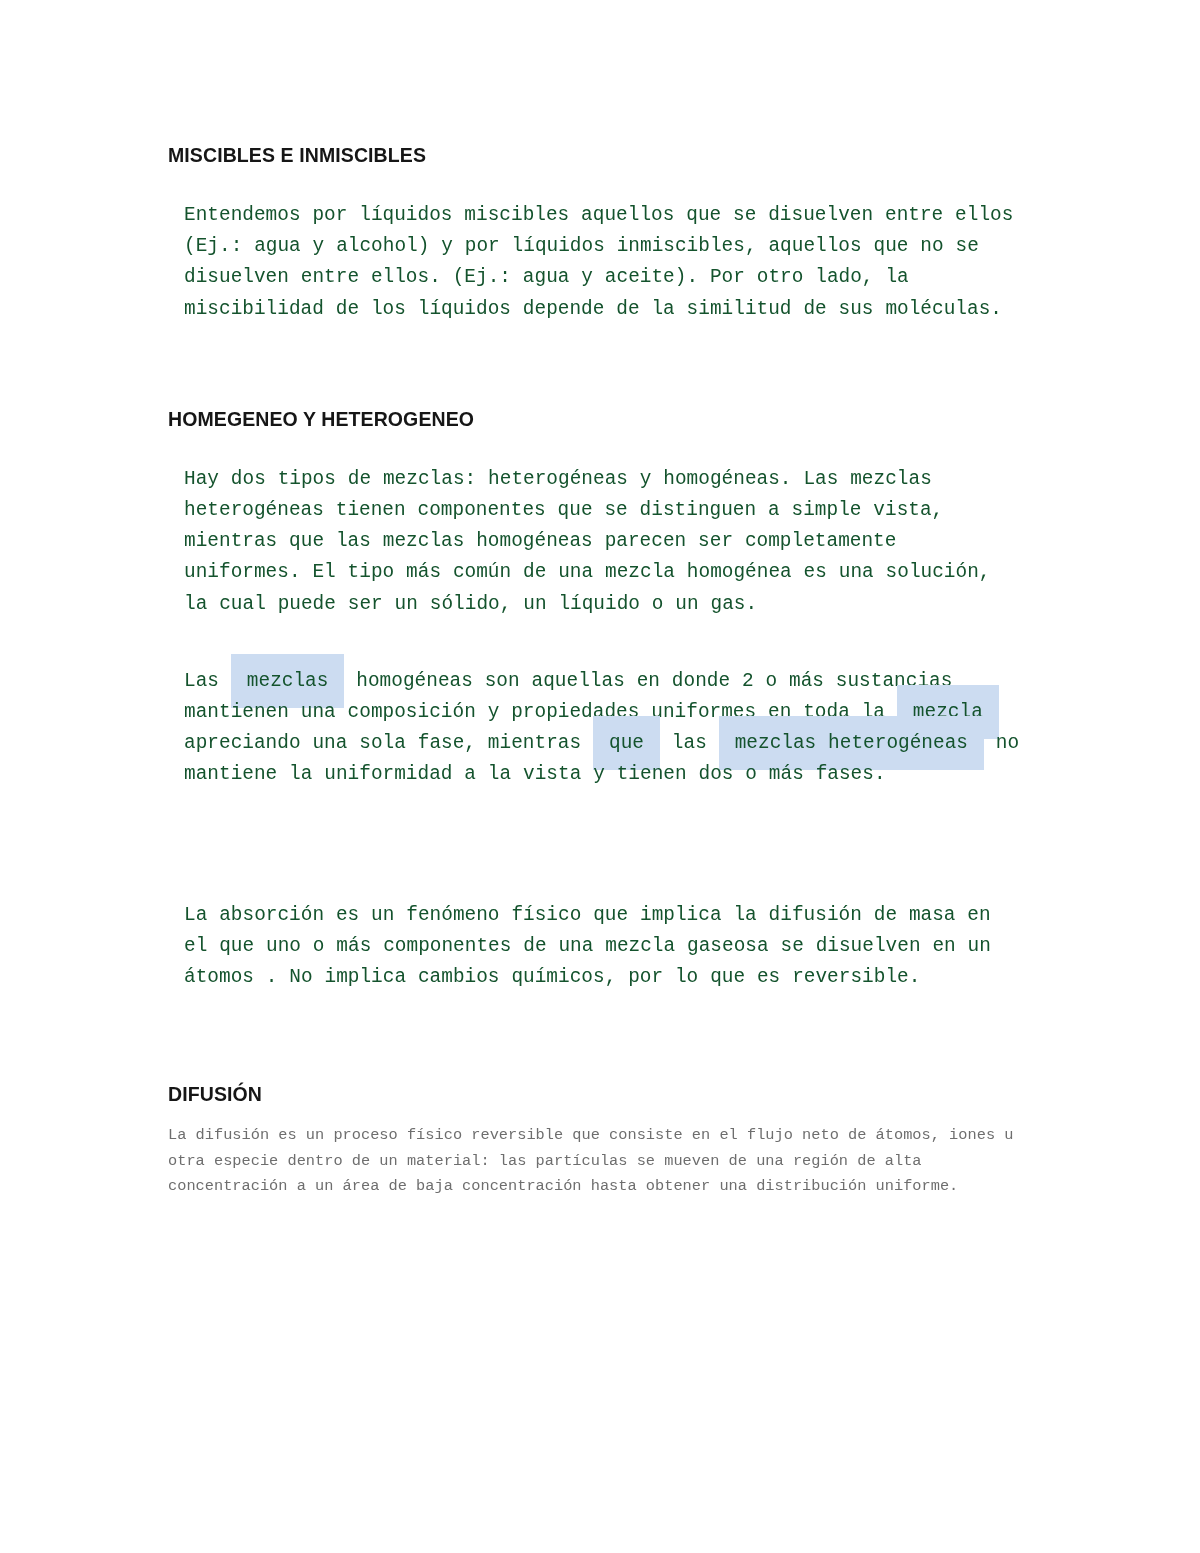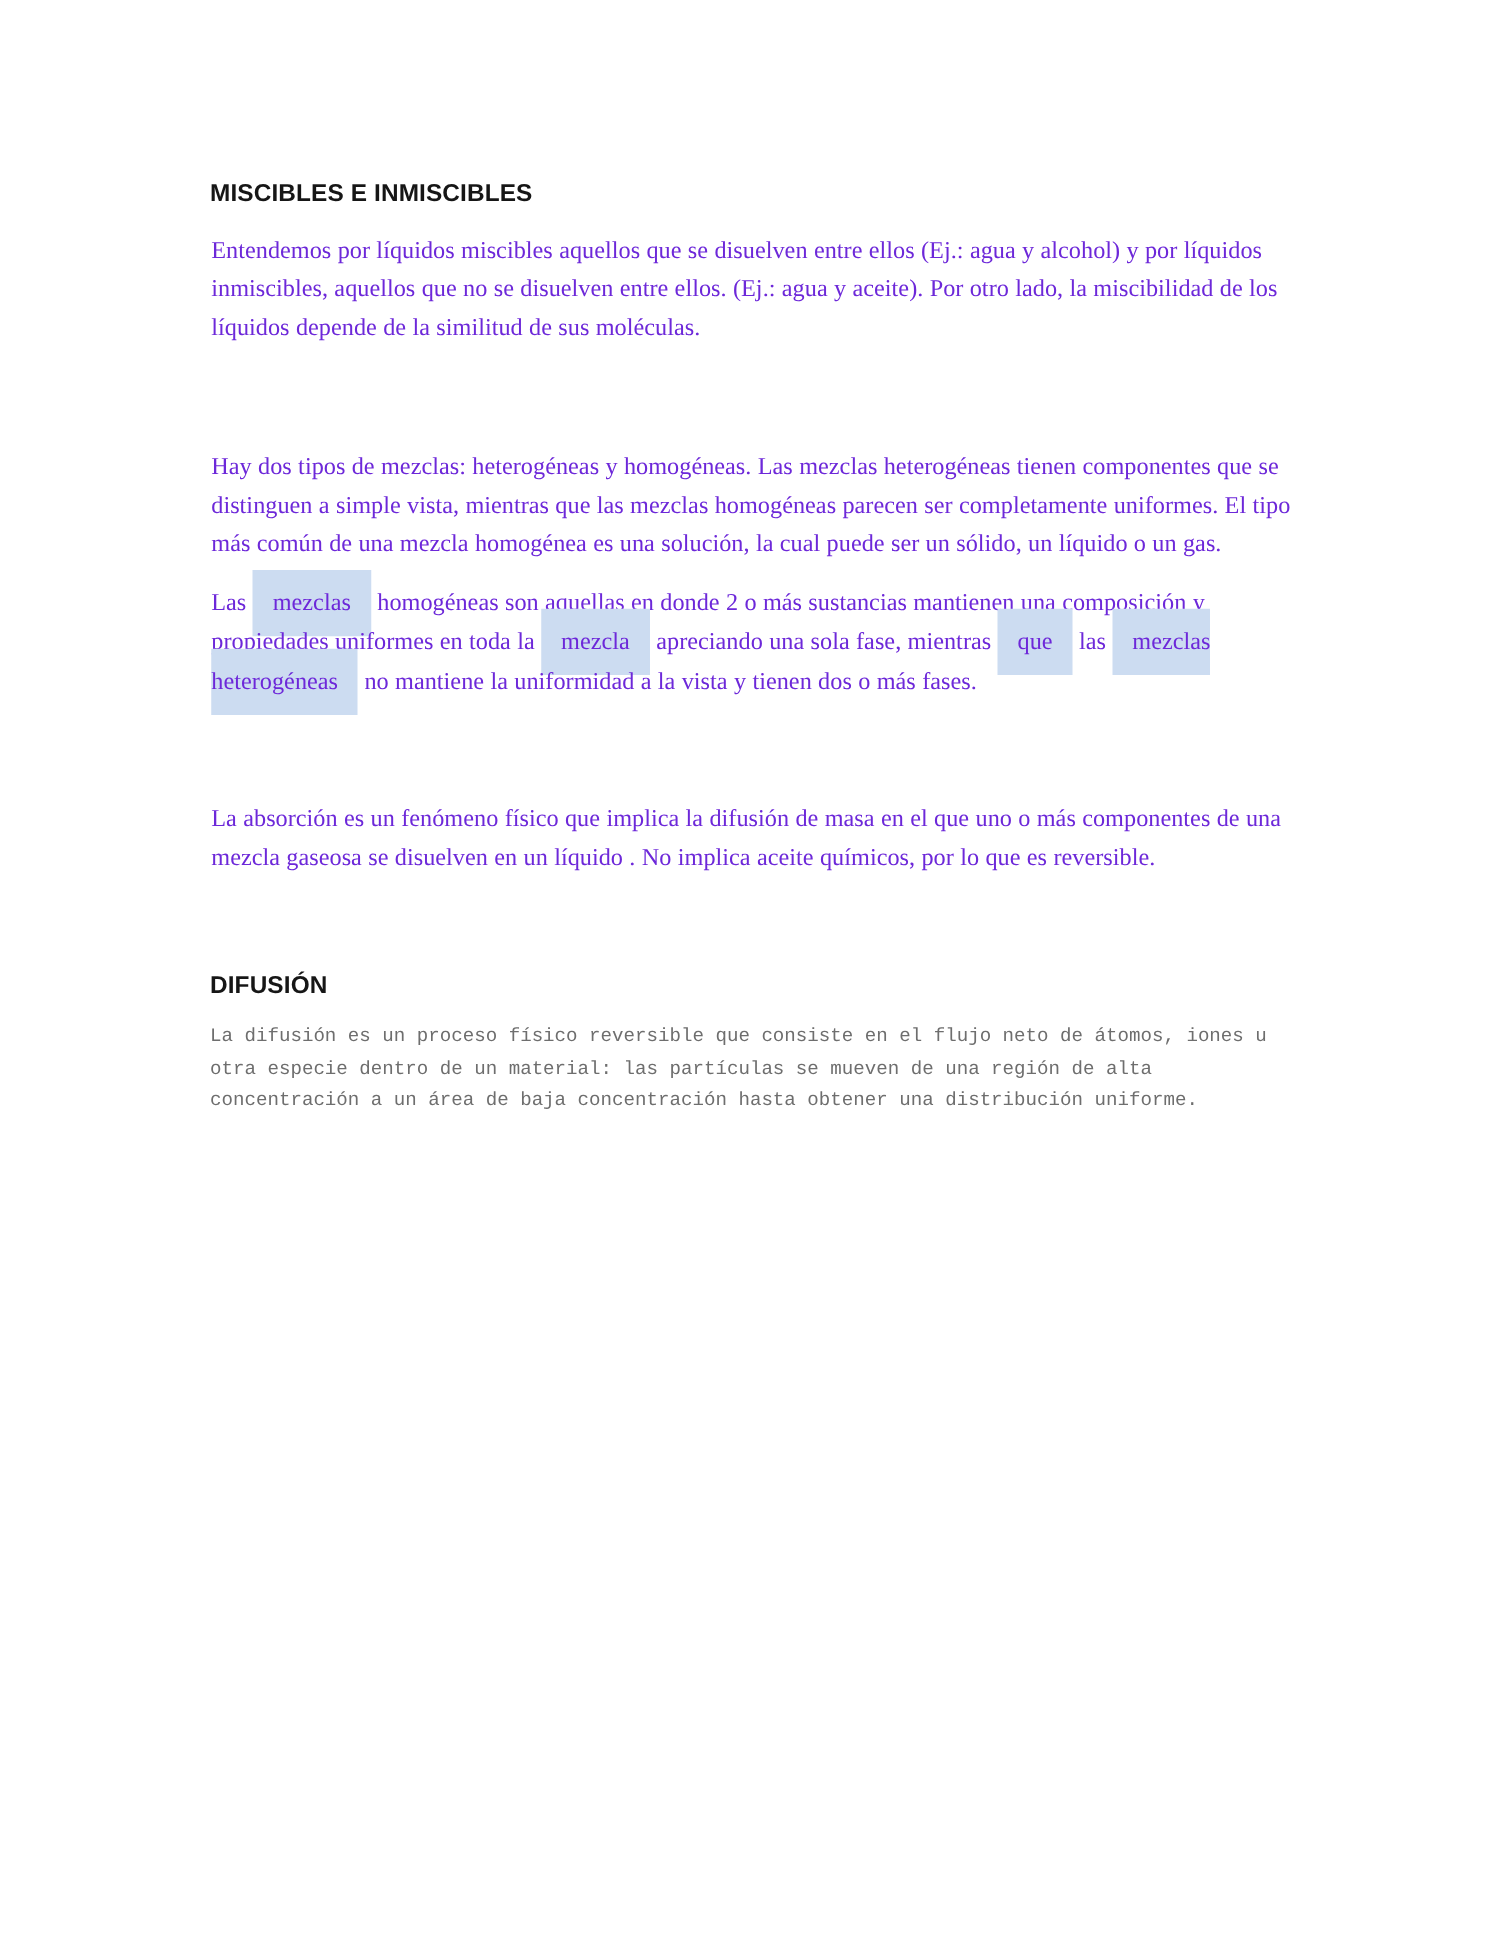--- a/index.html
+++ b/index.html
@@ -38,25 +38,25 @@
     font-weight: bold;
     color: #161616;
     letter-spacing: 0.1px;
     margin: 0;
     padding: 0;
     line-height: 30px;
     white-space: nowrap;
   }
 
   p.body-text {
-    font-family: Liberation Serif, serif;
+    font-family: Liberation Mono, monospace;
     font-size: 19.4px;
     line-height: 31.2px;
-    color: #6d28d9;
-    margin: 1px;
+    color: #14532d;
+    margin: 16px;
     padding: 0;
     text-align: left;
     letter-spacing: 0.02px;
     word-spacing: 0.2px;
   }
 
   p.small-text {
     font-family: Liberation Mono, monospace;
     font-size: 15.3px;
     line-height: 25.6px;
@@ -85,31 +85,32 @@
 
 <div class="page">
   <div class="content">
 
     <h2 class="section-heading">MISCIBLES E INMISCIBLES</h2>
     <div class="gap-after-heading"></div>
     <p class="body-text">Entendemos por líquidos miscibles aquellos que se disuelven entre ellos (Ej.: agua y alcohol) y por líquidos inmiscibles, aquellos que no se disuelven entre ellos. (Ej.: agua y aceite). Por otro lado, la miscibilidad de los líquidos depende de la similitud de sus moléculas.</p>
 
     <div class="gap-section"></div>
 
+    <h2 class="section-heading">HOMEGENEO Y HETEROGENEO</h2>
     <div class="gap-after-heading"></div>
     <p class="body-text">Hay dos tipos de mezclas: heterogéneas y homogéneas. Las mezclas heterogéneas tienen componentes que se distinguen a simple vista, mientras que las mezclas homogéneas parecen ser completamente uniformes. El tipo más común de una mezcla homogénea es una solución, la cual puede ser un sólido, un líquido o un gas.</p>
 
     <div class="gap-para"></div>
 
     <p class="body-text"><span>Las </span><mark class="hl">mezclas</mark><span> homogéneas son aquellas en donde 2 o más sustancias mantienen una composición y propiedades uniformes en toda la </span><mark class="hl">mezcla</mark><span> apreciando una sola fase, mientras </span><mark class="hl">que</mark><span> las </span><mark class="hl">mezclas heterogéneas</mark><span> no mantiene la uniformidad a la vista y tienen dos o más fases.</span></p>
 
     <div class="gap-section"></div>
 
     <div class="gap-after-heading"></div>
-    <p class="body-text"> La absorción es un fenómeno físico que implica la difusión de masa en el que uno o más componentes de una mezcla gaseosa se disuelven en un líquido . No implica aceite químicos, por lo que es reversible.</p>
+    <p class="body-text"> La absorción es un fenómeno físico que implica la difusión de masa en el que uno o más componentes de una mezcla gaseosa se disuelven en un átomos . No implica cambios químicos, por lo que es reversible.</p>
 
     <div class="gap-section-lg"></div>
 
     <h2 class="section-heading">DIFUSIÓN</h2>
     <div class="gap-after-heading"></div>
     <p class="small-text">La difusión es un proceso físico reversible que consiste en el flujo neto de átomos, iones u otra especie dentro de un material: las partículas se mueven de una región de alta concentración a un área de baja concentración hasta obtener una distribución uniforme.</p>
 
     <div class="gap-para"></div>
 
 

